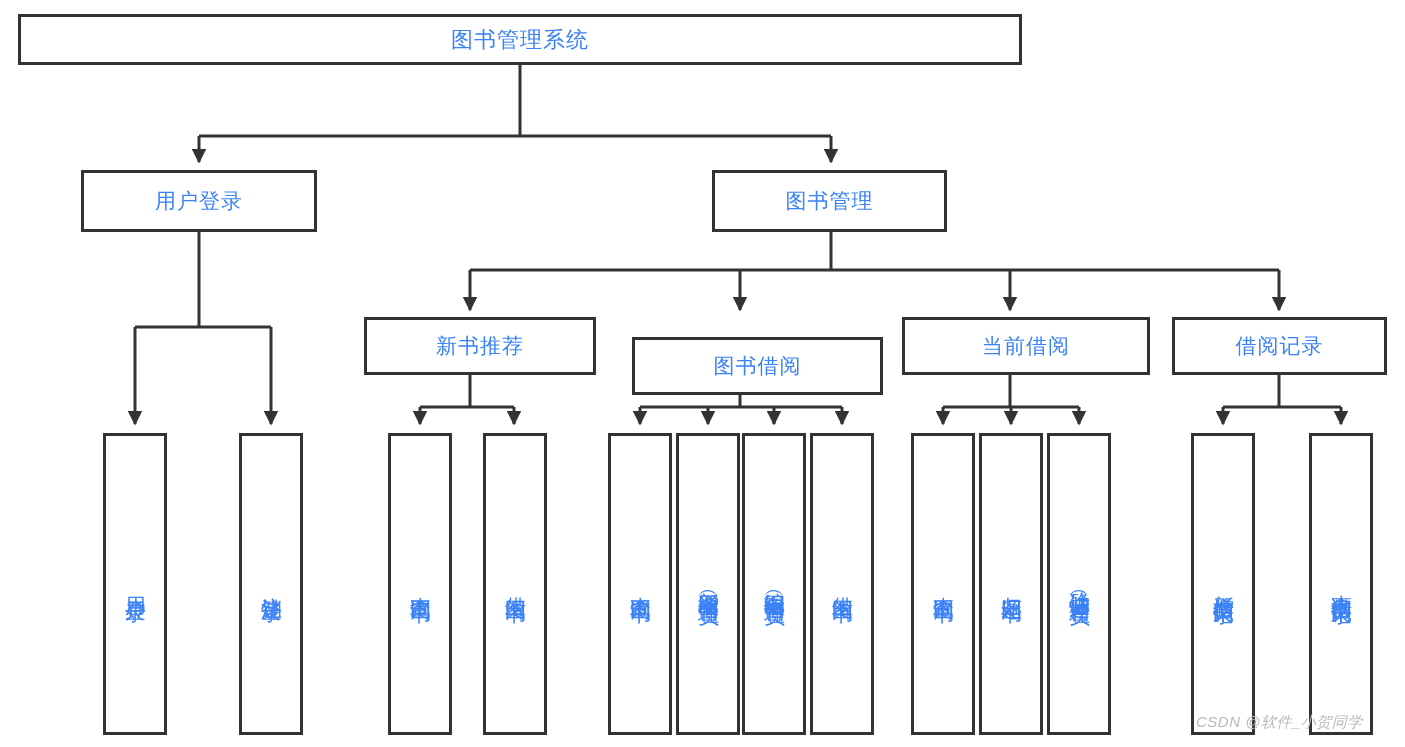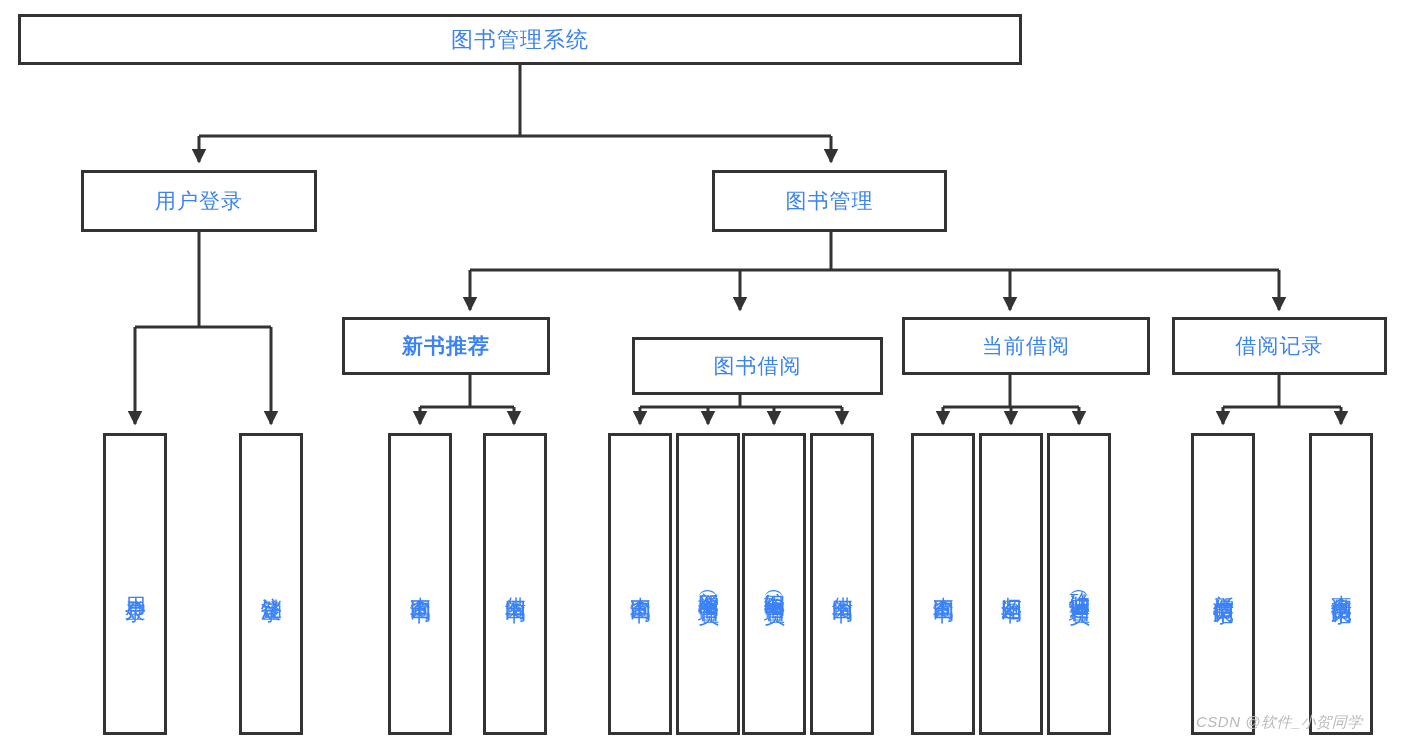--- a/index.html
+++ b/index.html
@@ -118,21 +118,21 @@
       <path d="M 1223 407 L 1223 424" marker-end="url(#arrow)"></path>
       <path d="M 1341 407 L 1341 424" marker-end="url(#arrow)"></path>
     </g>
   </svg>
 
   <div class="node horizontal root" style="left:18px; top:14px; width:1004px; height:51px;">图书管理系统</div>
 
   <div class="node horizontal" style="left:81px; top:170px; width:236px; height:62px;">用户登录</div>
   <div class="node horizontal" style="left:712px; top:170px; width:235px; height:62px;">图书管理</div>
 
-  <div class="node horizontal" style="left:342px; top:317px; width:208px; height:58px;font-weight:bold;">新书推荐</div>
+  <div class="node horizontal" style="left:364px; top:317px; width:232px; height:58px;">新书推荐</div>
   <div class="node horizontal" style="left:632px; top:317px; width:251px; height:58px;margin-top:20px;">图书借阅</div>
   <div class="node horizontal" style="left:902px; top:317px; width:248px; height:58px;">当前借阅</div>
   <div class="node horizontal" style="left:1172px; top:317px; width:215px; height:58px;">借阅记录</div>
 
   <div class="node vertical" style="left:103px; top:433px; width:64px; height:302px;">用户登录</div>
   <div class="node vertical" style="left:239px; top:433px; width:64px; height:302px;">注销登录</div>
 
   <div class="node vertical" style="left:388px; top:433px; width:64px; height:302px;">查询图书</div>
   <div class="node vertical" style="left:483px; top:433px; width:64px; height:302px;">借阅图书</div>
 

